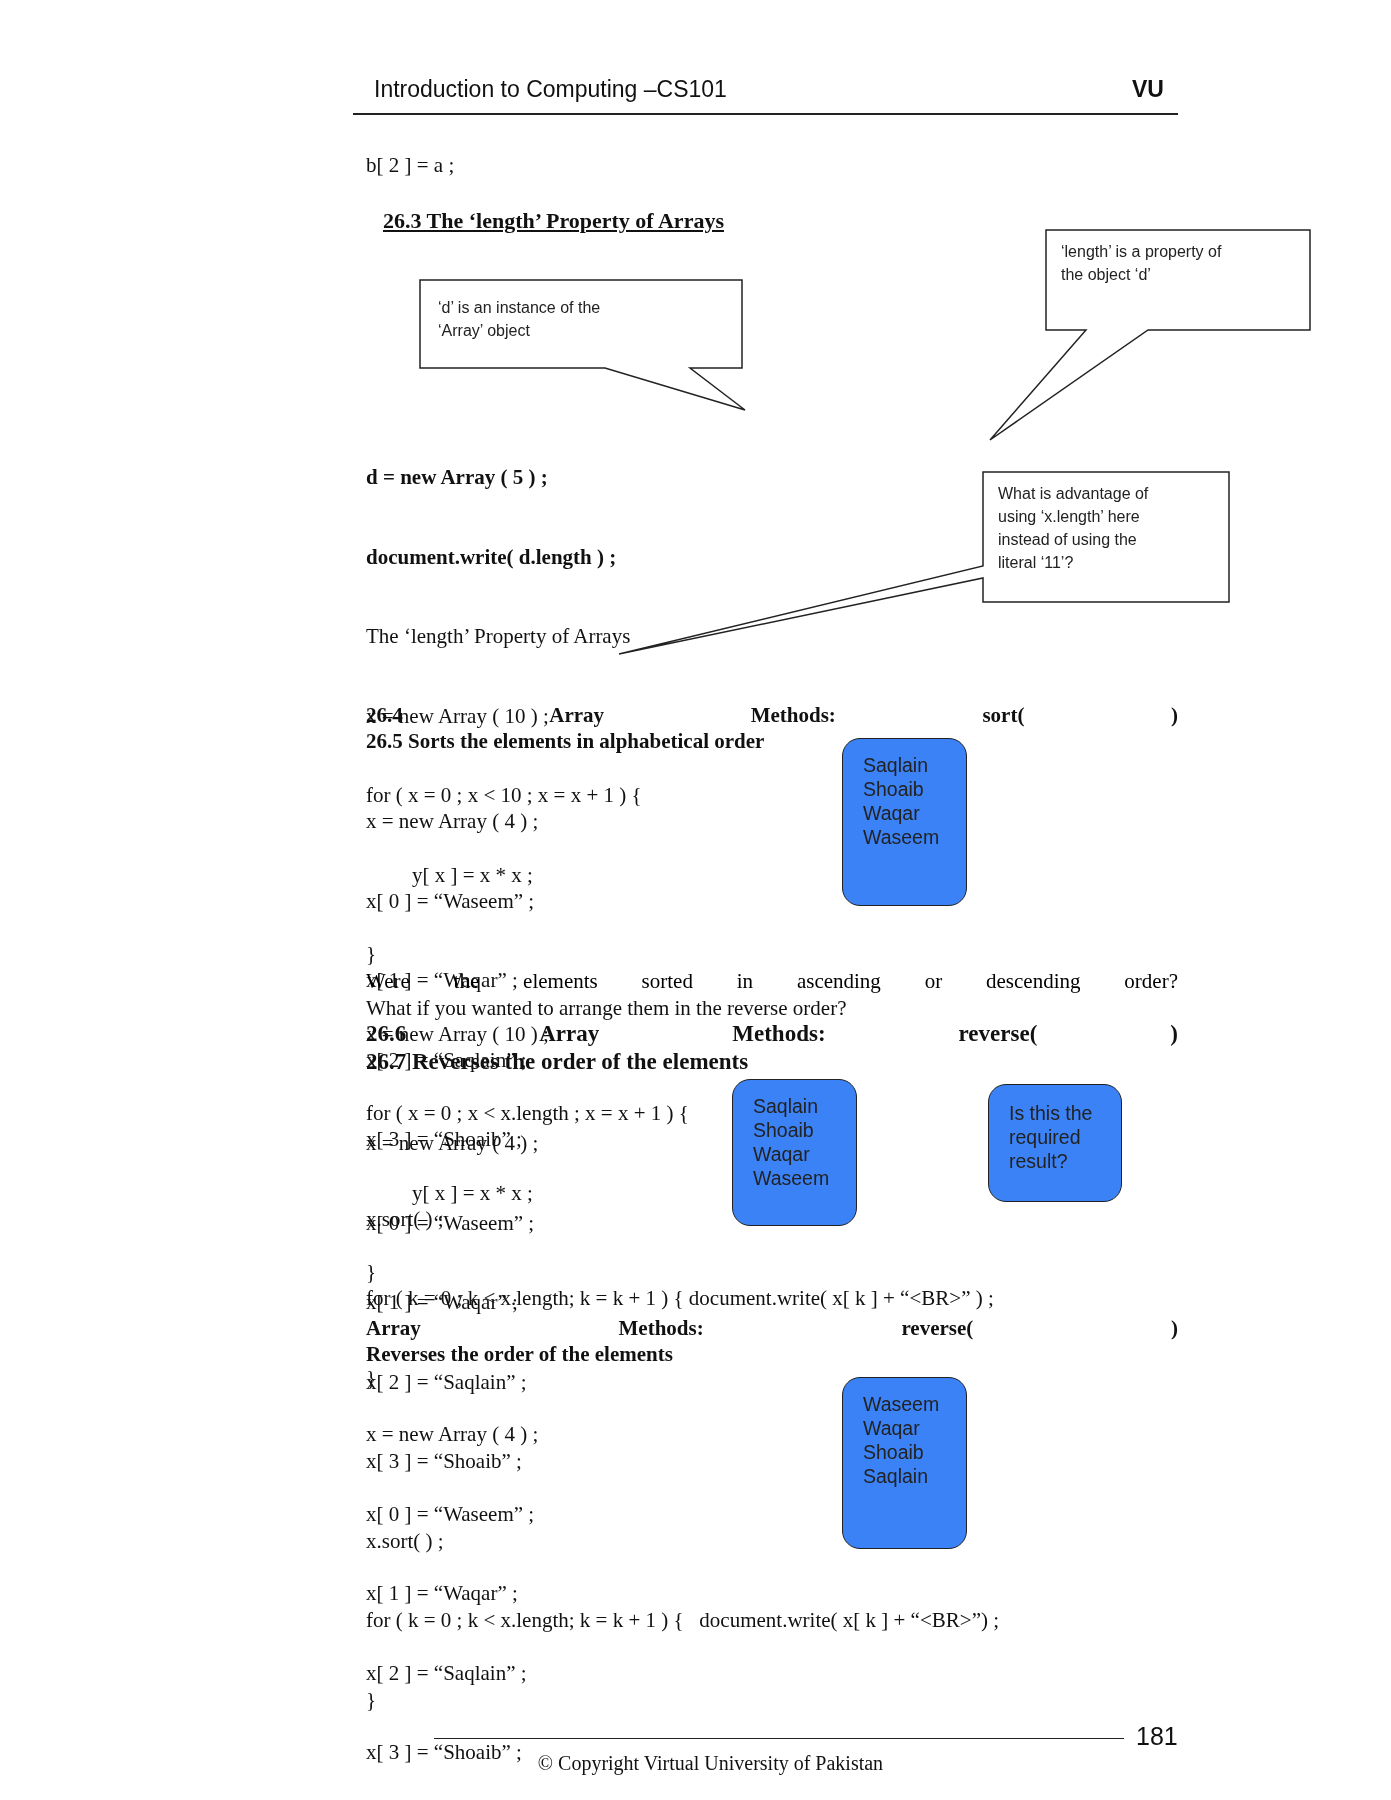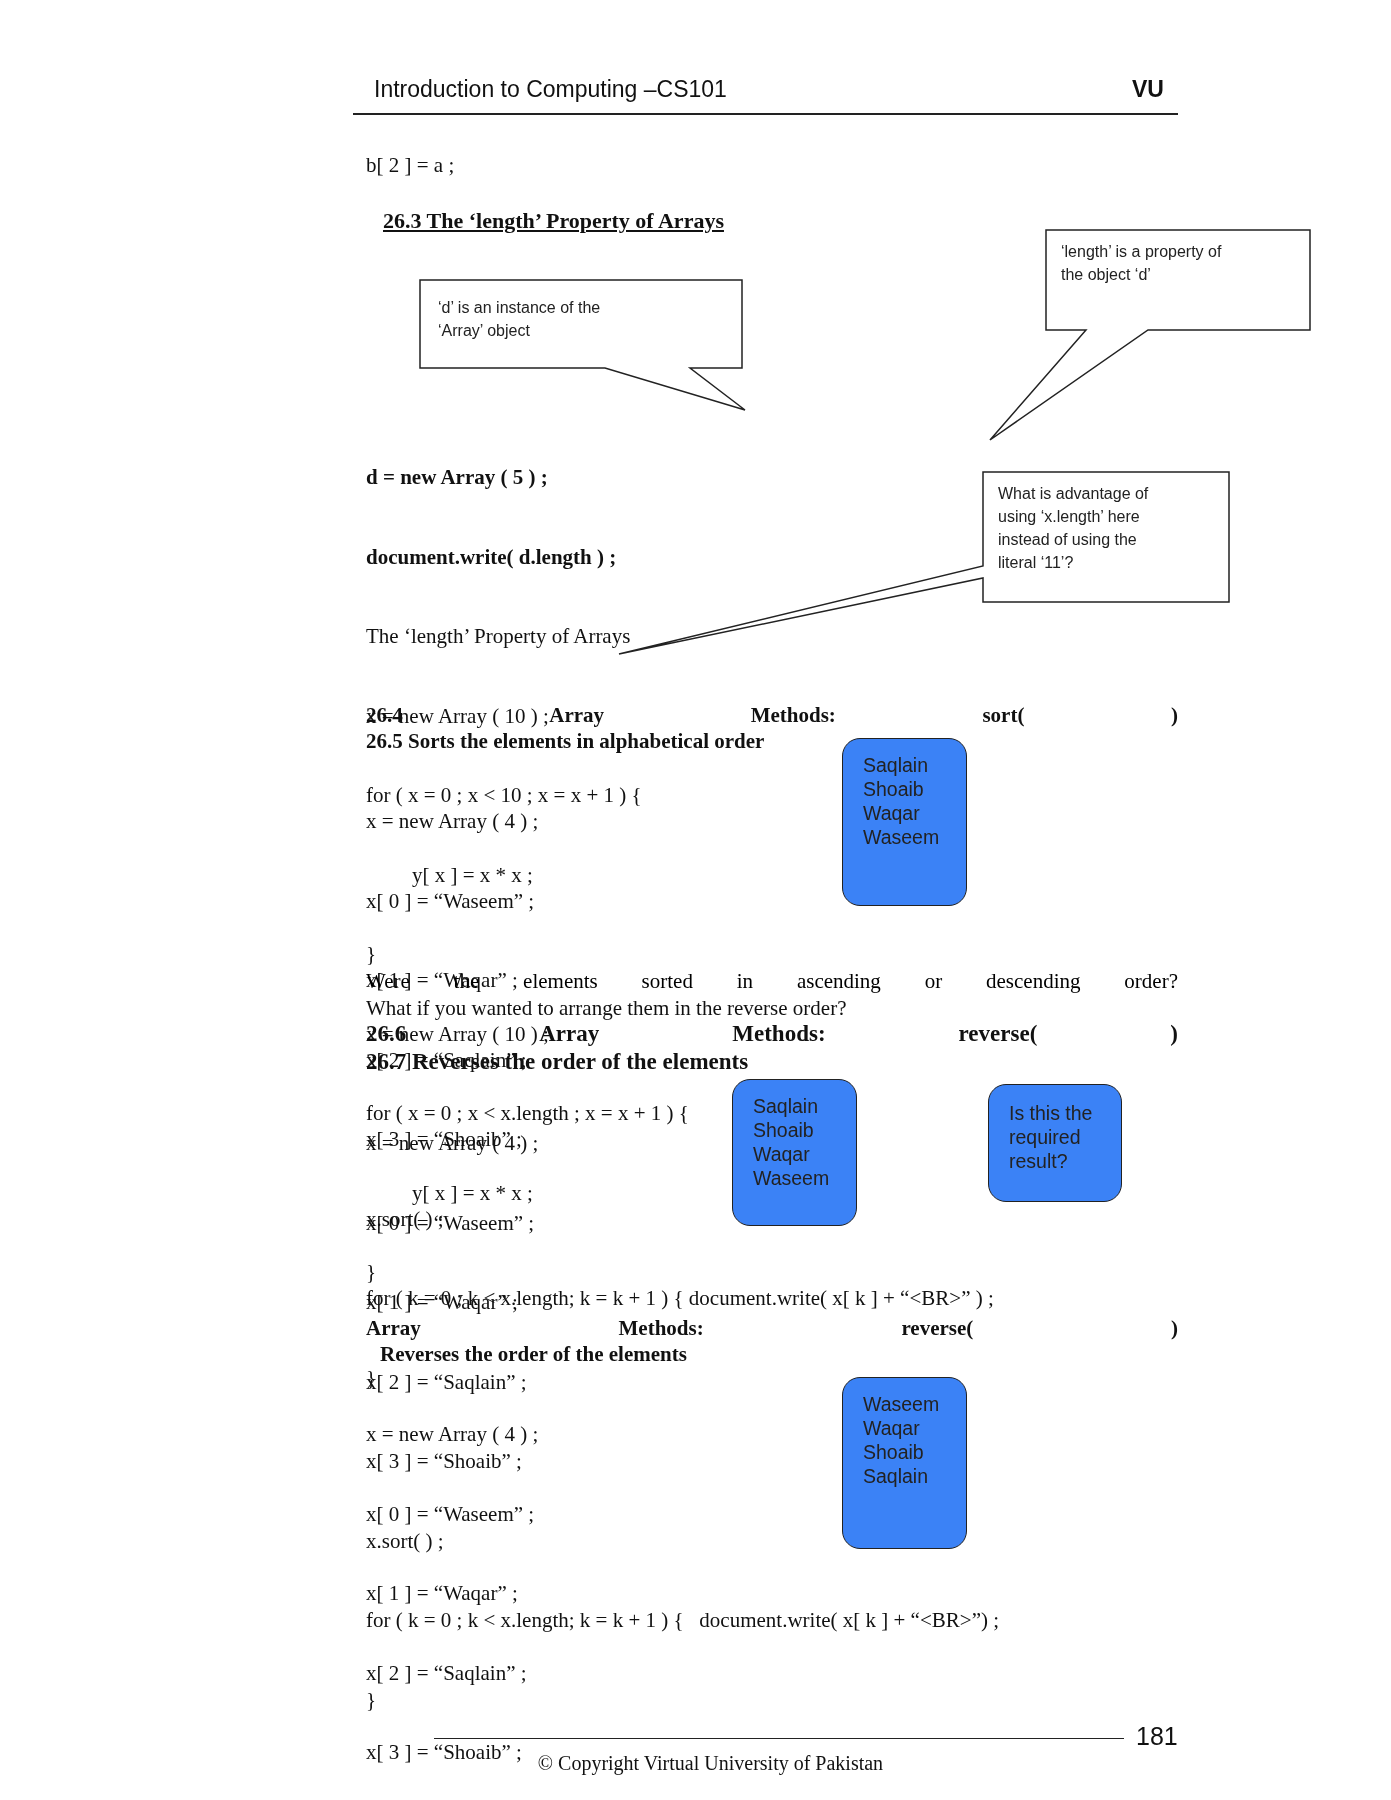--- a/index.html
+++ b/index.html
@@ -148,21 +148,21 @@
     <div>result?</div>
   </div>
 </div>
 
 <div class="abs justify-row" style="left:366px; top:1315px;">
   <span>Array</span>
   <span>Methods:</span>
   <span>reverse(</span>
   <span>)</span>
 </div>
-<div class="abs doc bold" style="left:380px; top:1341px;">Reverses the order of the elements</div>
+<div class="abs doc bold" style="left:366px; top:1341px;">Reverses the order of the elements</div>
 
 <div class="abs doc" style="left:366px; top:1368px;">
   <div>x = new Array ( 4 ) ;</div>
   <div>x[ 0 ] = “Waseem” ;</div>
   <div>x[ 1 ] = “Waqar” ;</div>
   <div>x[ 2 ] = “Saqlain” ;</div>
   <div>x[ 3 ] = “Shoaib” ;</div>
   
   
   

